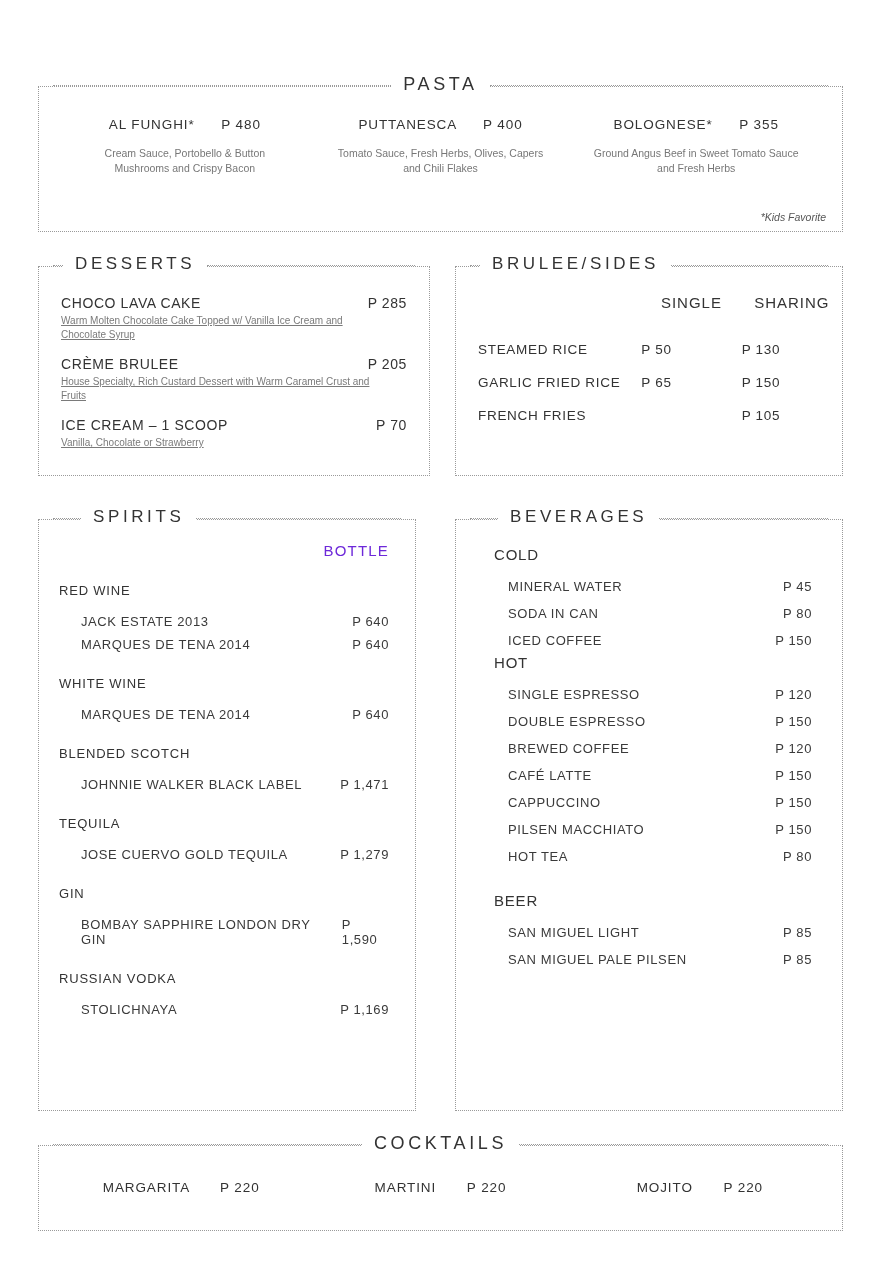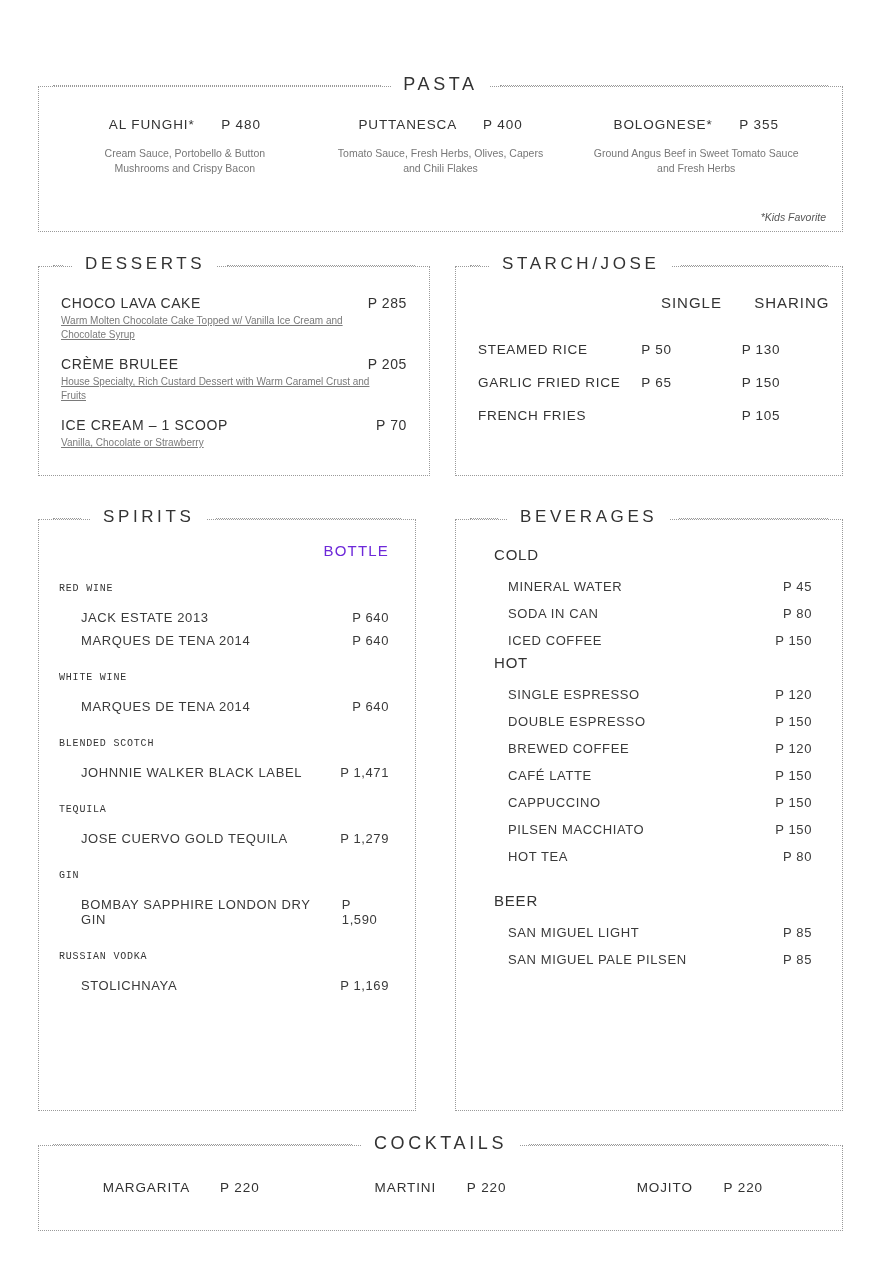--- a/index.html
+++ b/index.html
@@ -32,21 +32,20 @@
   }
 
   
   .card-head {
     position: absolute;
     top: -13px;
     left: 0;
     right: 0;
     display: flex;
     align-items: center;
-    gap: 10px;
     padding: 0 14px;
   }
   .card-head .rule {
     flex: 1 1 auto;
     border-top: 1px dotted #9a9a9a;
     height: 0;
     margin-top: 2px;
   }
   .card-head .title {
     background: #fff;
@@ -150,25 +149,24 @@
   .bottle-head {
     text-align: right;
     font-size: 15px;
     letter-spacing: 1.2px;
     color: #6d28d9;
     padding-right: 6px;
     margin-bottom: 24px;
   }
   .spirit-group { margin-bottom: 20px; }
   .spirit-cat {
-    font-size: 10px;
+    font-size: 13px;
     letter-spacing: 0.8px;
     color: #333;
     margin-bottom: 12px;
-    font-family: Liberation Mono, monospace;
   }
   .spirit-row {
     display: flex;
     justify-content: space-between;
     align-items: baseline;
     font-size: 13px;
     letter-spacing: 0.6px;
     color: #3a3a3a;
     padding: 4px 6px 4px 22px;
     gap: 11px;
@@ -281,21 +279,21 @@
           <span>P 70</span>
         </div>
         <div class="dessert-desc">Vanilla, Chocolate or Strawberry</div>
       </div>
     </div>
   </section>
 
   <section class="card" id="starch-card">
     <div class="card-head">
       <span class="rule" style="max-width:10px"></span>
-      <span class="title">STARCH/JOSE</span>
+      <span class="title">BRULEE/SIDES</span>
       <span class="rule"></span>
     </div>
 
     <table class="starch-table">
       <colgroup>
         <col class="col-name">
           <col class="col-single">
           <col class="col-sharing">
       </colgroup>
       <thead>

